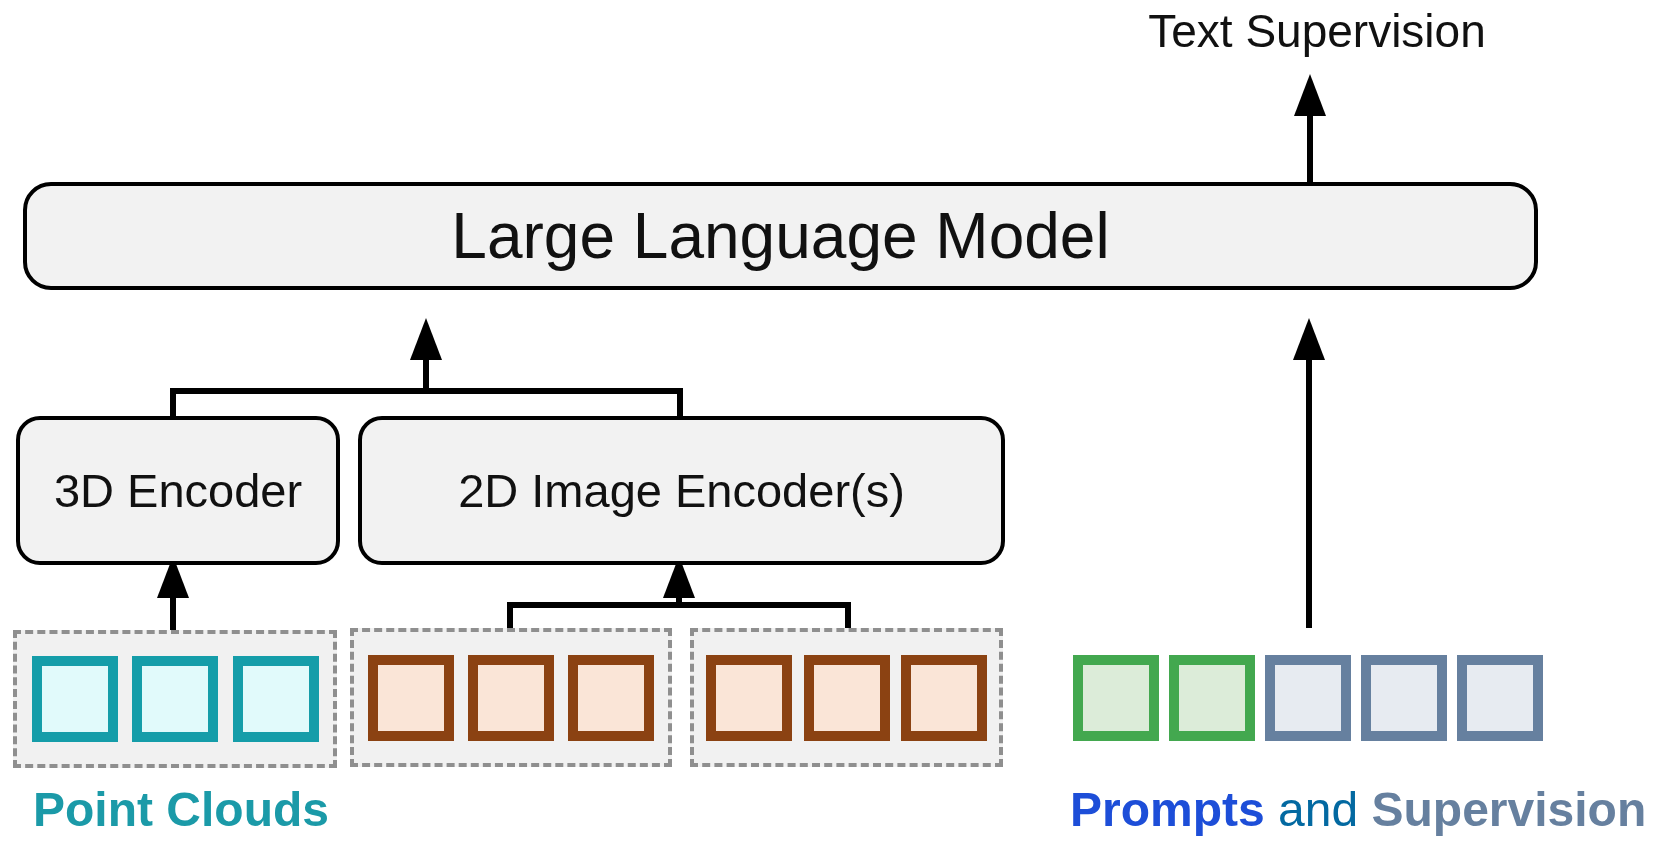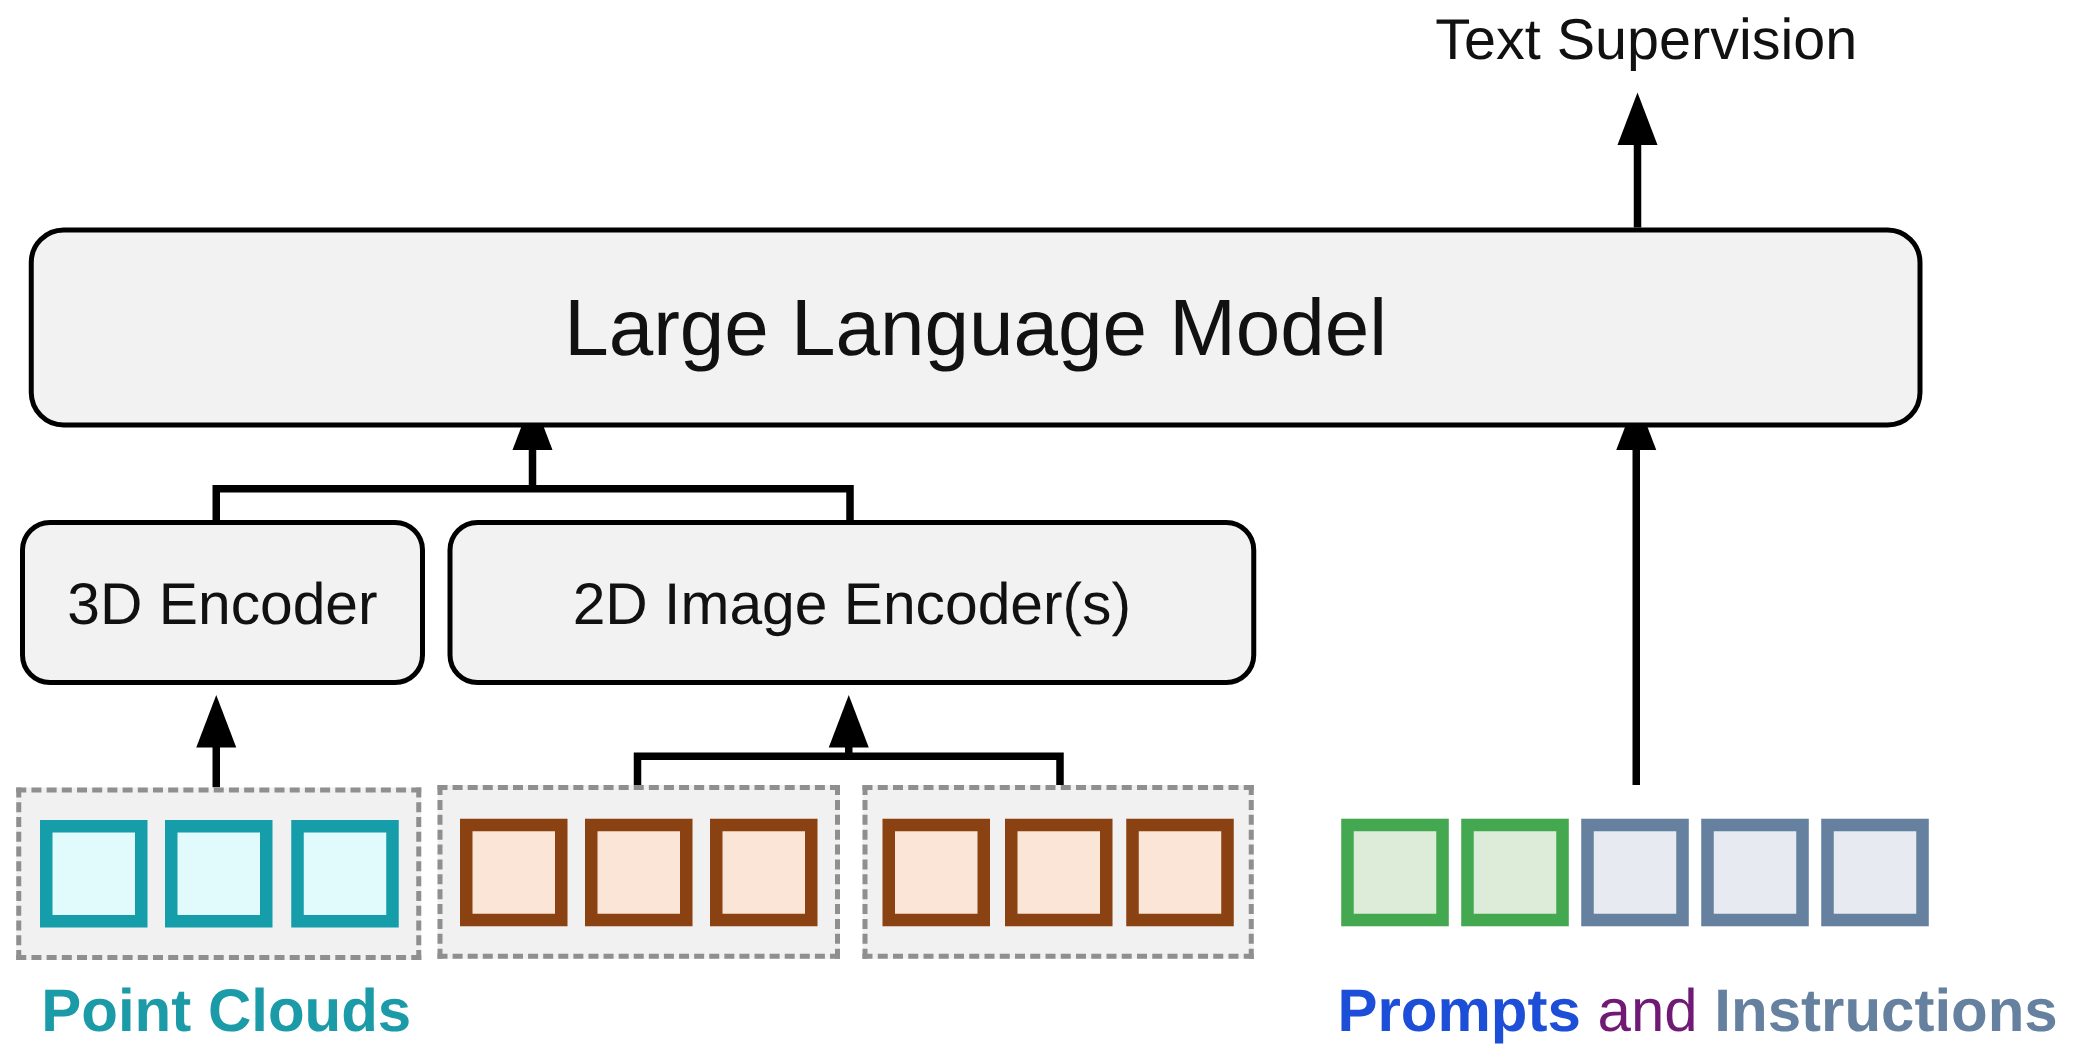--- a/index.html
+++ b/index.html
@@ -9,27 +9,27 @@
   }
   svg.connectors{position:absolute;left:0;top:0;width:1661px;height:851px;}
   svg.connectors line, svg.connectors polyline{stroke:#000;stroke-width:6;fill:none;}
   svg.connectors polygon{fill:#000;stroke:none;}
 
   .text-supervision{
     position:absolute;left:1037px;top:4px;width:560px;text-align:center;
     font-size:46px;white-space:nowrap;
   }
   .llm-box{
-    position:absolute;left:23px;top:182px;width:1515px;height:160px;
+    position:absolute;left:23px;top:182px;width:1515px;height:108px;
     background:#f2f2f2;border:4px solid #000;border-radius:28px;
     display:flex;align-items:center;justify-content:center;
     font-size:64px;box-sizing:border-box;
   }
   .enc{
-    position:absolute;top:416px;height:132px;background:#f2f2f2;
+    position:absolute;top:416px;height:149px;background:#f2f2f2;
     border:4px solid #000;border-radius:24px;box-sizing:border-box;
     display:flex;align-items:center;justify-content:center;font-size:47px;
     white-space:nowrap;
   }
   .enc-3d{left:16px;width:324px;}
   .enc-2d{left:358px;width:647px;justify-content:center;}
 
   .group{
     position:absolute;background:#f1f1f1;border:4px dashed #8f8f8f;
     box-sizing:border-box;display:flex;align-items:center;
@@ -43,21 +43,21 @@
 
   .prompt-row{position:absolute;left:1073px;top:655px;display:flex;gap:10px;}
   .prompt-tokens{display:flex;gap:10px;}
 
   .label{
     position:absolute;top:782px;font-weight:bold;font-size:48px;white-space:nowrap;
   }
   .label-pc{left:33px;}
   .label-mv{left:458px;}
   .label-pi{left:1070px;}
-  .label-pi .and{font-weight:400;color:#701a75;}
+  .label-pi .and{font-weight:400;color:#0369a1;}
 </style>
 </head>
 <body>
 
 <div class="canvas">
 
   <svg class="connectors" viewBox="0 0 1661 851">
     <g>
       <line x1="1310" y1="182" x2="1310" y2="108"></line>
       <polygon points="1310,74 1326,116 1294,116"></polygon>
@@ -125,16 +125,16 @@
         <span class="token" style="border-color: rgb(102, 128, 159); background: rgb(231, 235, 241);"></span>
       </div>
   </div>
 
   <div class="label label-pc" style="color: rgb(27, 154, 168);">Point Clouds</div>
 
 
   <div class="label label-pi">
     <span style="color: #1d4ed8;">Prompts</span>
     <span class="and">and</span>
-    <span style="color: rgb(102, 128, 159);">Instructions</span>
+    <span style="color: rgb(102, 128, 159);">Supervision</span>
   </div>
 
 </div>
 
 </body></html>

